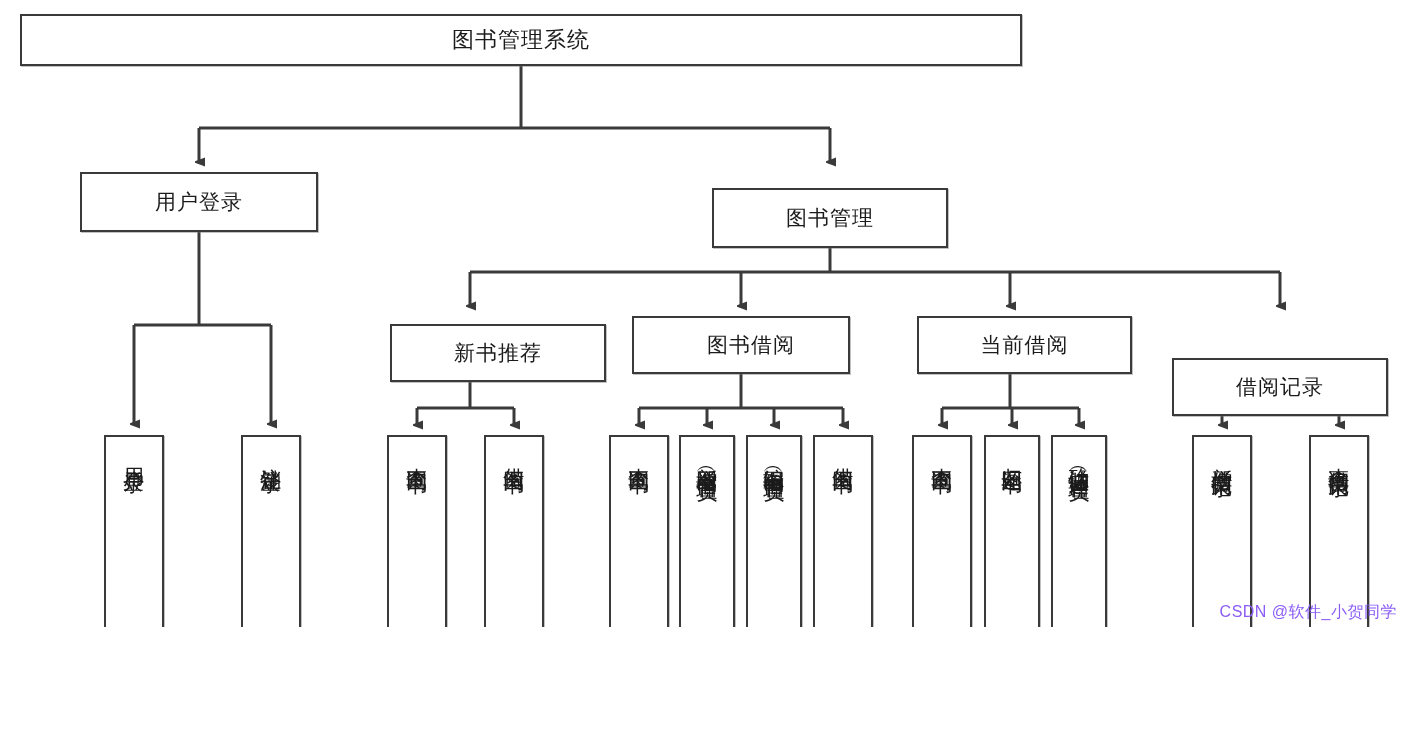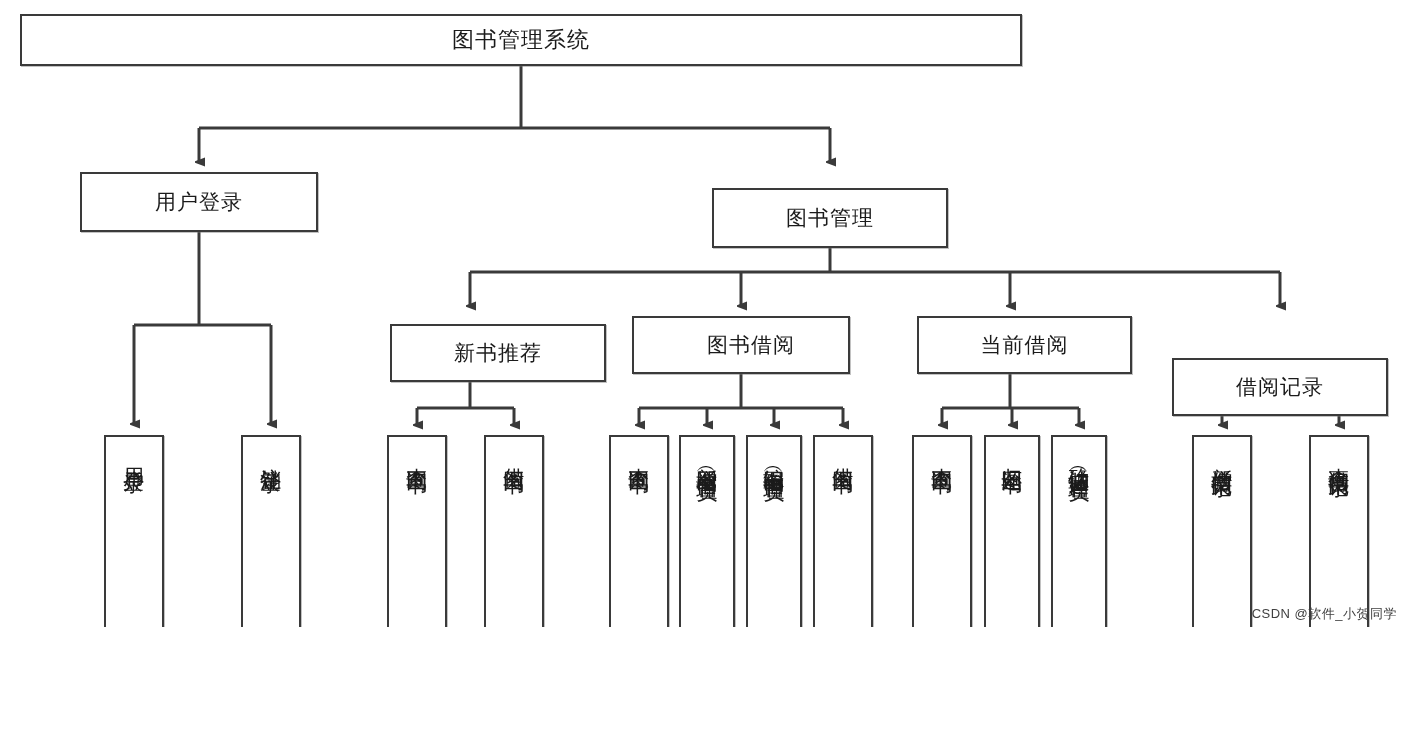--- a/index.html
+++ b/index.html
@@ -59,22 +59,22 @@
     font-size: 21px;
     line-height: 1.22;
     letter-spacing: 2px;
     white-space: normal;
     max-height: 285px;
   }
   .watermark {
     position: absolute;
     right: 8px;
     bottom: 4px;
-    font-size: 13px;
-    color: #404040;
+    font-size: 16px;
+    color: #8b5cf6;
     letter-spacing: 0.5px;
     white-space: nowrap;
     pointer-events: none;
   }
 </style>
 </head>
 <body>
 
 <div id="canvas">
 

